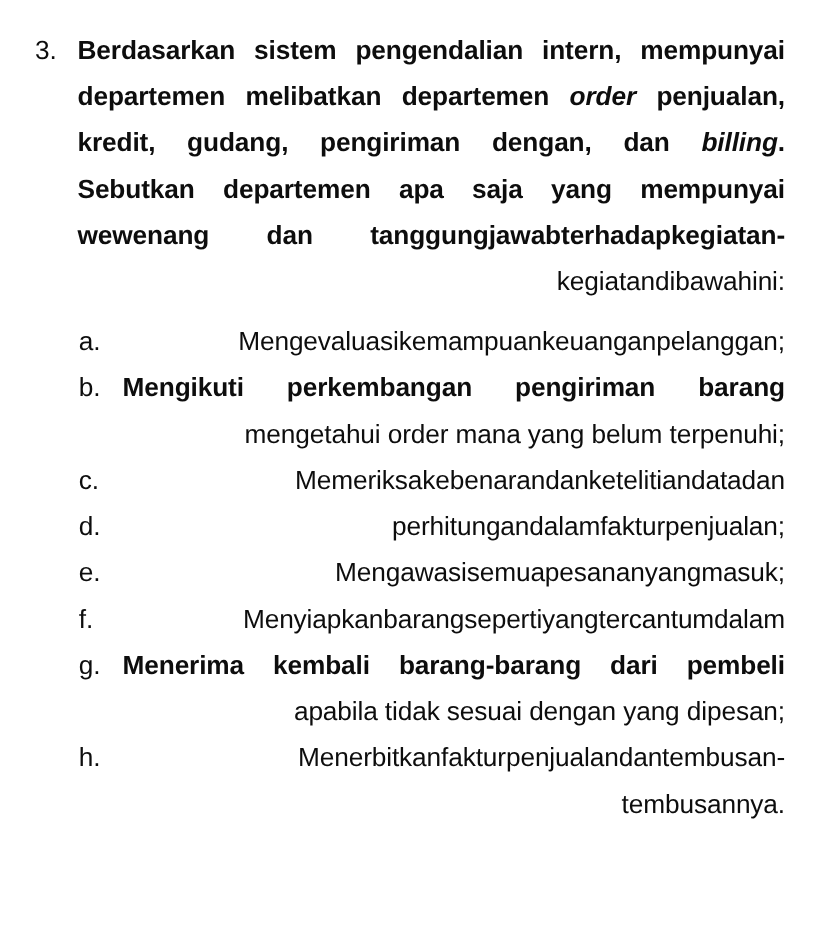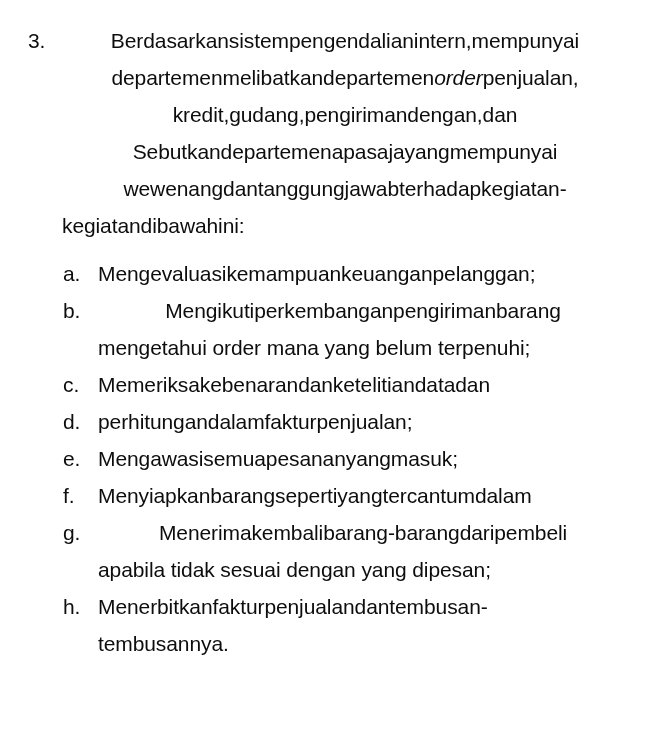--- a/index.html
+++ b/index.html
@@ -56,28 +56,30 @@
     height: 37px;
     line-height: 37px;
     font-size: 21px;
     white-space: nowrap;
     letter-spacing: -0.1px;
   }
 
   
   .line.just {
     display: flex;
-    justify-content: center;
+    justify-content: space-between;
     white-space: nowrap;
+    font-weight: bold;
   }
   .line.just > span { display: inline-block; }
 
   
   .line.flush {
     display: block;
+    text-align: right;
   }
 
   .it { font-style: italic; }
 
   
   .sublist {
     position: absolute;
     left: 63px;
     top: 255px;
     width: 565px;
@@ -124,20 +126,21 @@
           <span>departemen</span>
           <span><em class="it">order</em></span>
           <span>penjualan,</span>
         </div>
         <div class="line just">
           <span>kredit,</span>
           <span>gudang,</span>
           <span>pengiriman</span>
           <span>dengan,</span>
           <span>dan</span>
+          <span><em class="it">billing</em>.</span>
         </div>
         <div class="line just">
           <span>Sebutkan</span>
           <span>departemen</span>
           <span>apa</span>
           <span>saja</span>
           <span>yang</span>
           <span>mempunyai</span>
         </div>
         <div class="line just">

